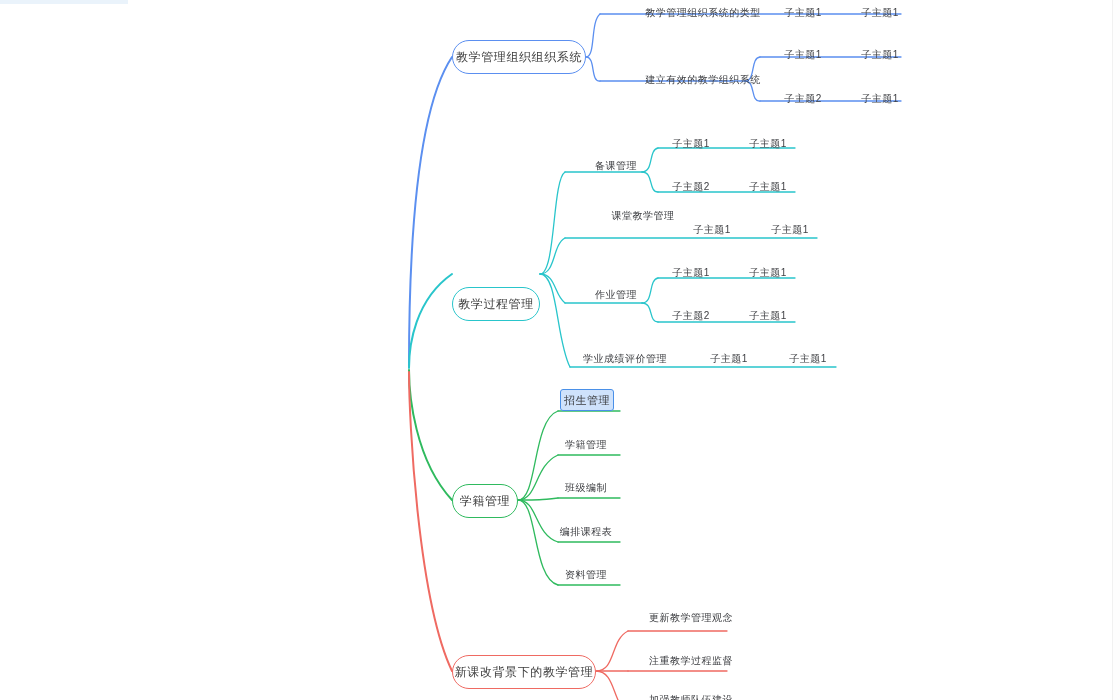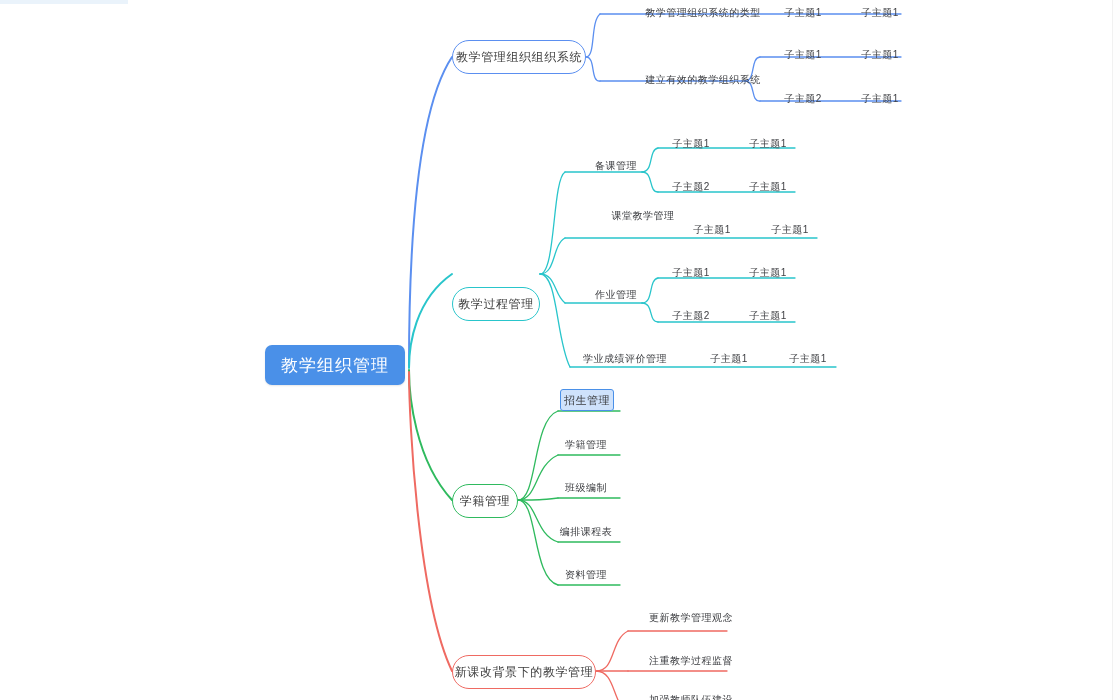--- a/index.html
+++ b/index.html
@@ -153,23 +153,20 @@
       <path d="M409,372 C409,420 418,600 452,671" stroke-width="2"></path>
       <path d="M596,671 C616,671 610,640 628,631" stroke-width="1.3"></path>
       <path d="M596,671 C618,671 618,671 628,671" stroke-width="1.3"></path>
       <path d="M596,671 C616,671 612,704 628,712" stroke-width="1.3"></path>
       <path d="M628,631 L727,631" stroke-width="1.3"></path>
       <path d="M628,671 L727,671" stroke-width="1.3"></path>
       <path d="M628,712 L727,712" stroke-width="1.3"></path>
     </g>
   </svg>
 
-  <div class="node n-root" style="left:265px; top:345px; width:140px; height:40px;">
-    <span>教学组织管理</span>
-  </div>
 
   <div class="node n-l1 c-blue" style="left:452px; top:40px; width:134px; height:34px;">
     <span>教学管理组织组织系统</span>
   </div>
   <div class="node n-txt" style="left:633px; top:4px; width:140px; height:18px;">
     <span>教学管理组织系统的类型</span>
   </div>
   <div class="node n-txt" style="left:779px; top:4px; width:48px; height:18px;">
     <span>子主题1</span>
   </div>

